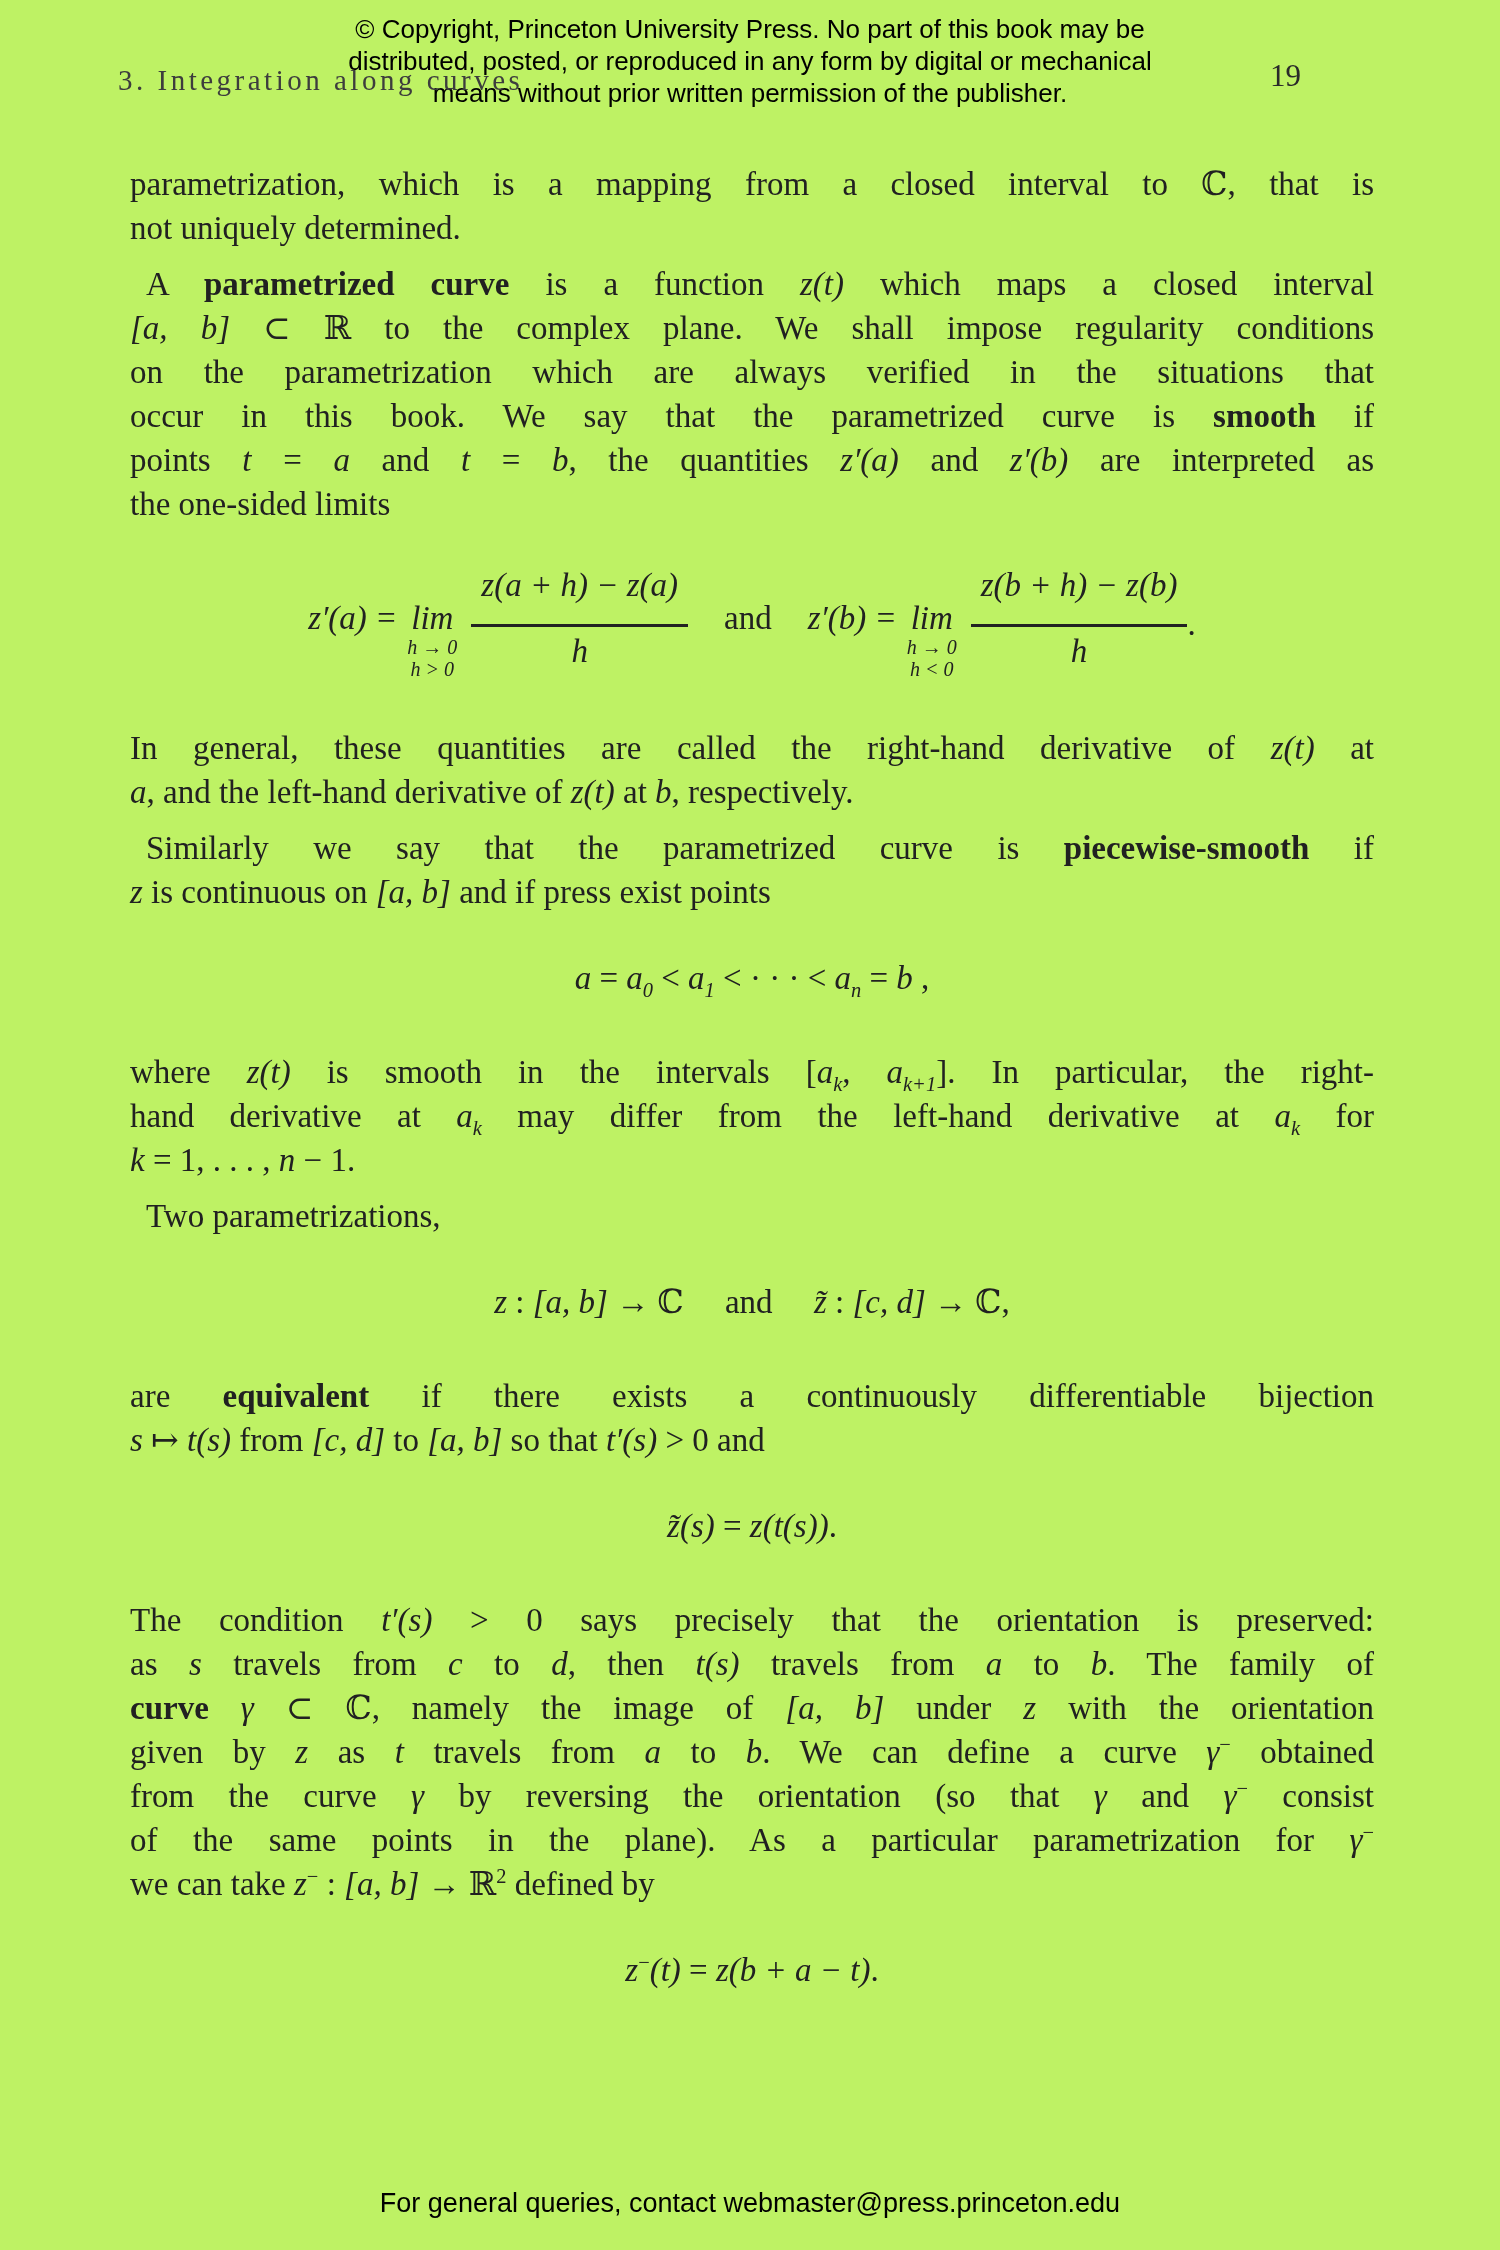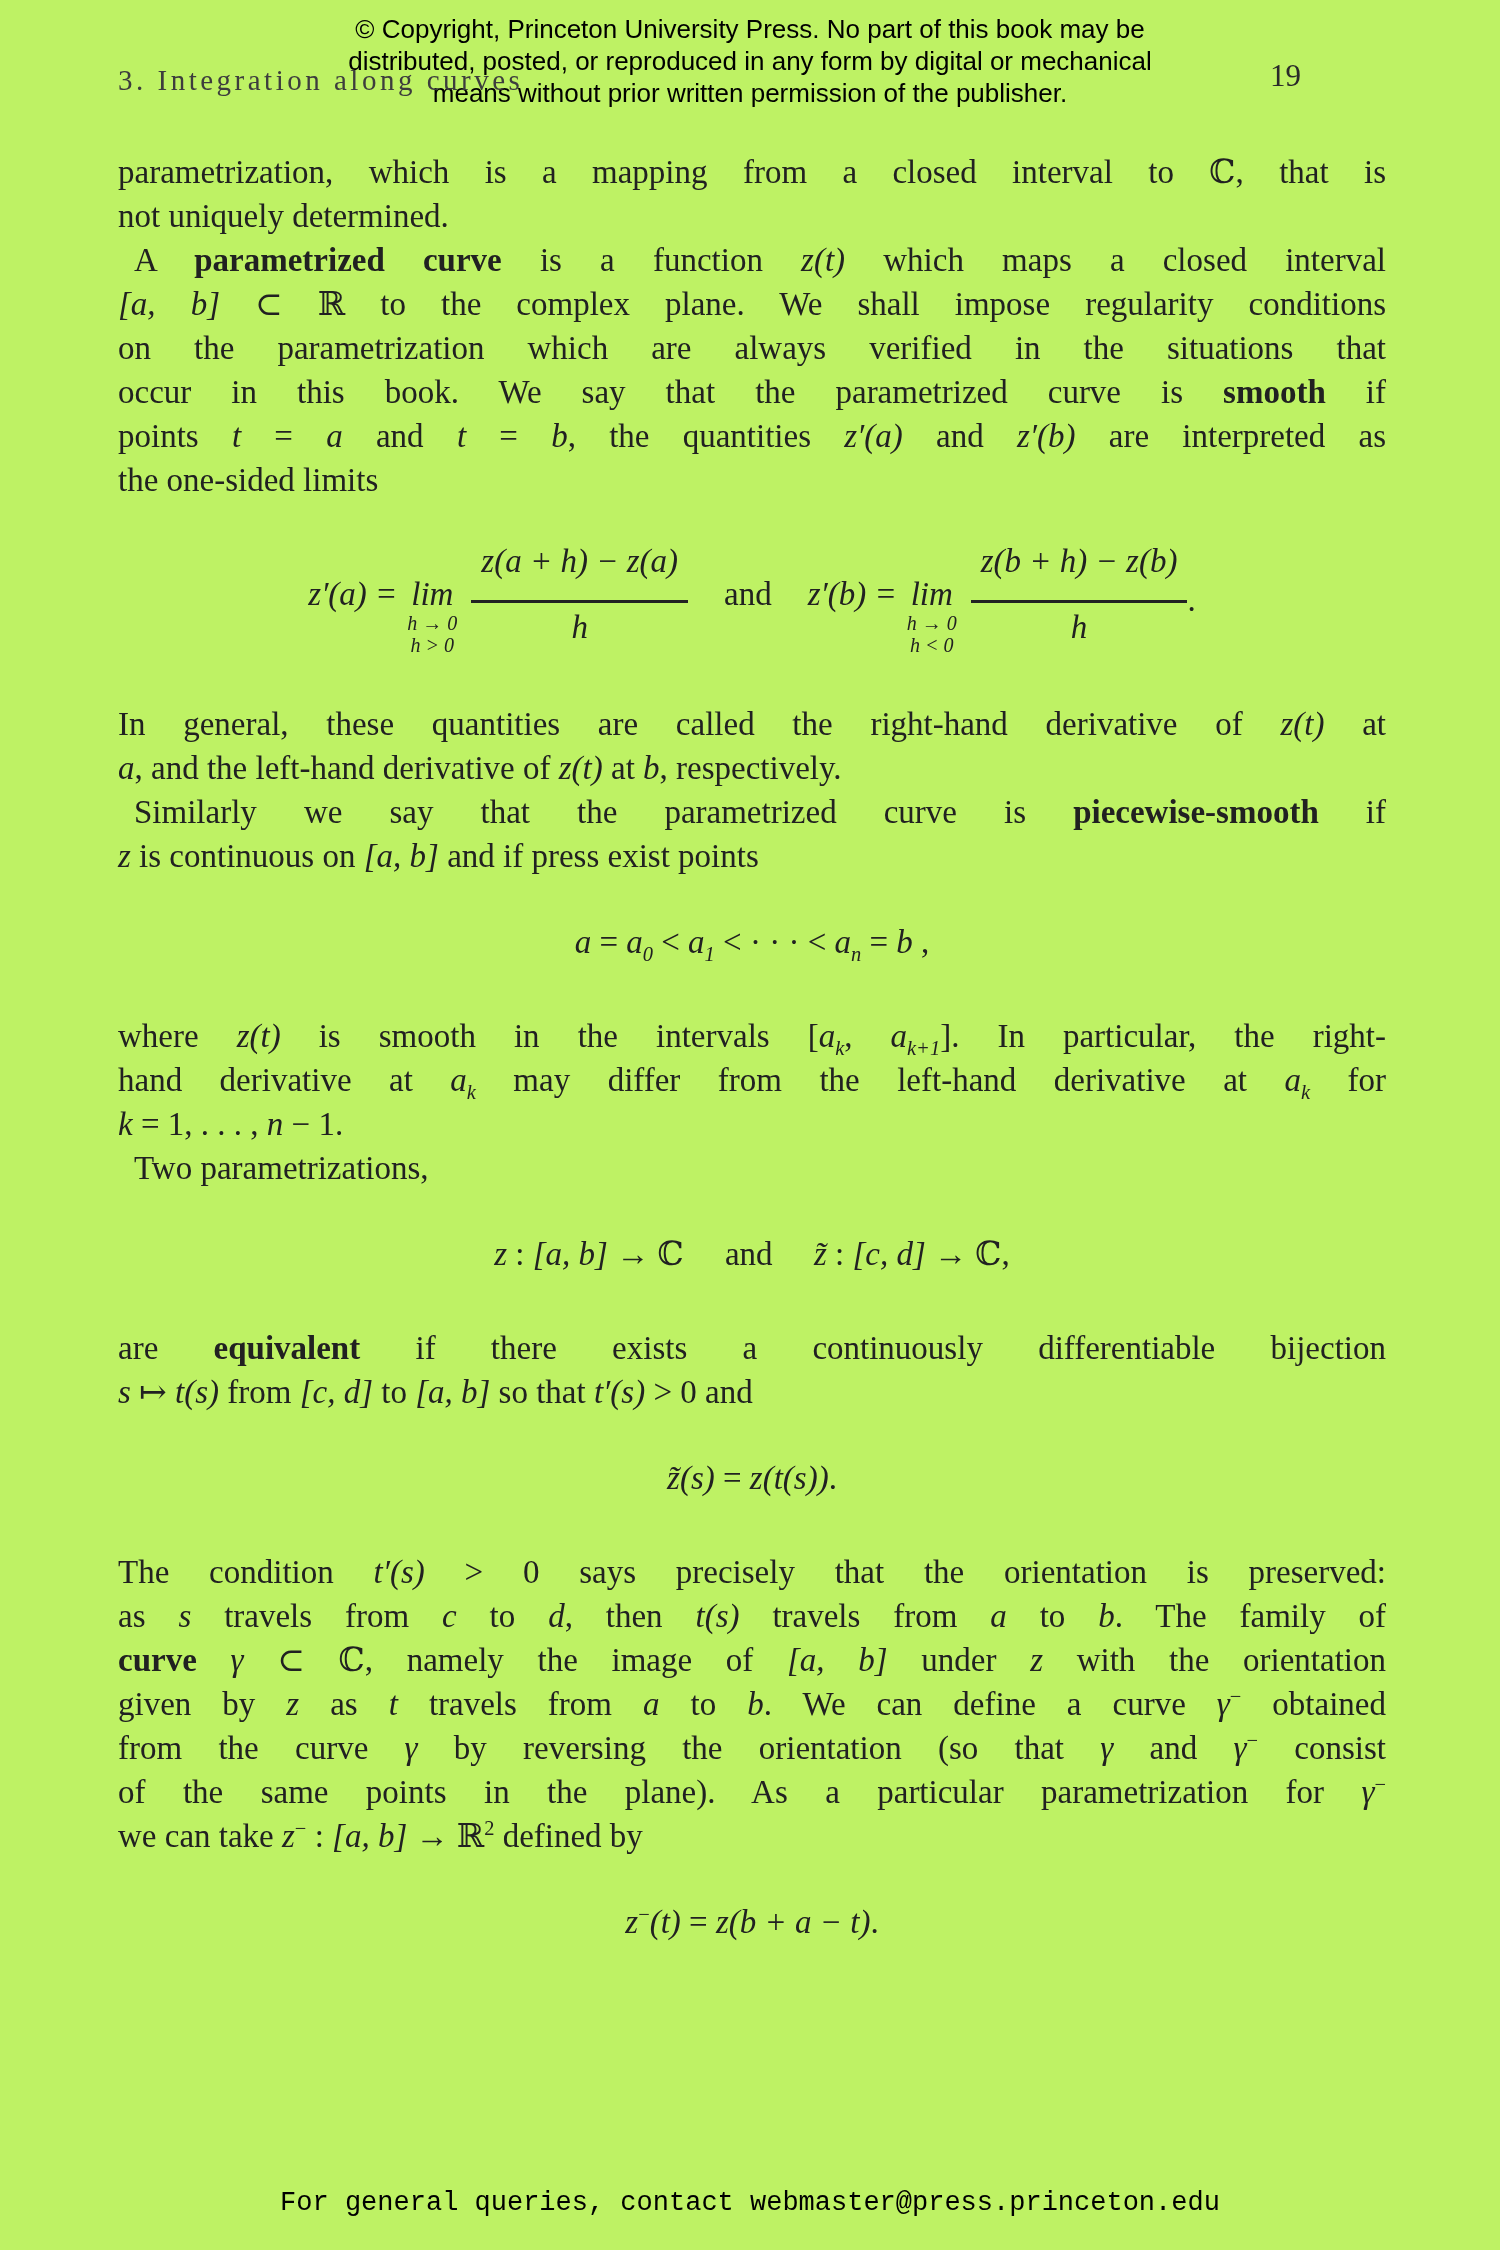--- a/index.html
+++ b/index.html
@@ -18,21 +18,21 @@
   .runhead {
     position:absolute; left:118px; top:64px;
     font-size:29px; letter-spacing:3.5px; color:#3d3d3d; white-space:nowrap;
   }
   .pagenum { position:absolute; left:1270px; top:58px; font-size:31px; color:#2a2a2a; }
   
   .bodycol {
     position:absolute; left:118px; top:150px; width:1268px;
     font-size:33px; line-height:44px;
   }
-  .para { margin:0; }
+  .para { margin:12px; }
   .para.indent > .tline:first-child { text-indent:16px; }
   .tline { text-align:justify; text-align-last:justify; }
   .tline.last { text-align:justify; text-align-last:left; }
   .mi { font-style:italic; }
   .mb { font-weight:bold; }
   sub, sup { font-size:0.62em; line-height:0; }
   
   .formula { text-align:center; margin:42px 0 50px; }
   .fline { white-space:pre-wrap; }
   
@@ -41,21 +41,21 @@
   .limword { font-size:33px; line-height:36px;font-style:italic; }
   .limsub { font-size:20px; line-height:22px; font-style:italic; white-space:pre; }
   .frac { display:inline-flex; flex-direction:column; align-items:center; }
   .frac .num { padding:0 10px 20px; border-bottom:3px solid #222; line-height:38px; }
   .frac .den { padding-top:5px; line-height:38px; }
   .andword { margin:0 36px; }
   .fdot { align-self:center; transform:translateY(6px); }
   
   .footer {
     position:absolute; top:2188px; left:0; width:100%; text-align:center;
-    font-family:Liberation Mono, monospace;
+    font-family:Liberation Sans, sans-serif;
     font-size:27px; color:#000000;
   }
 </style>
 </head>
 <body>
 
 <div class="page">
 
   <div class="stamp">
     <div>© Copyright, Princeton University Press. No part of this book may be</div>

